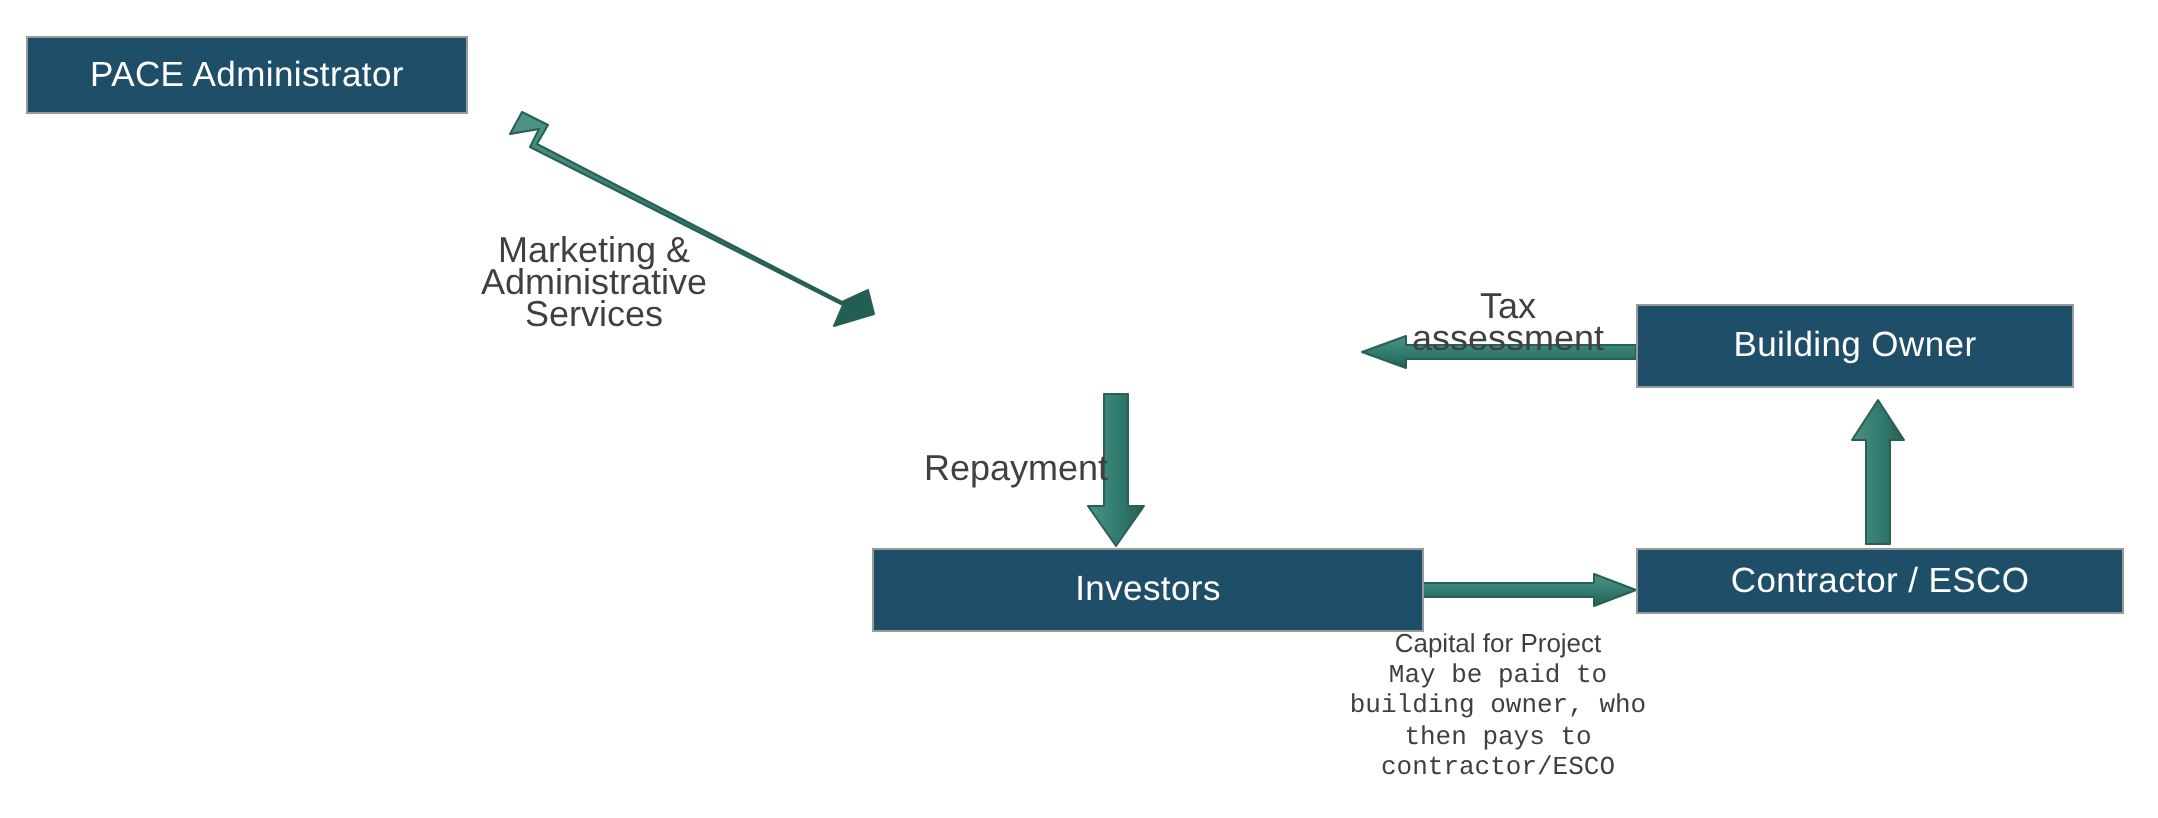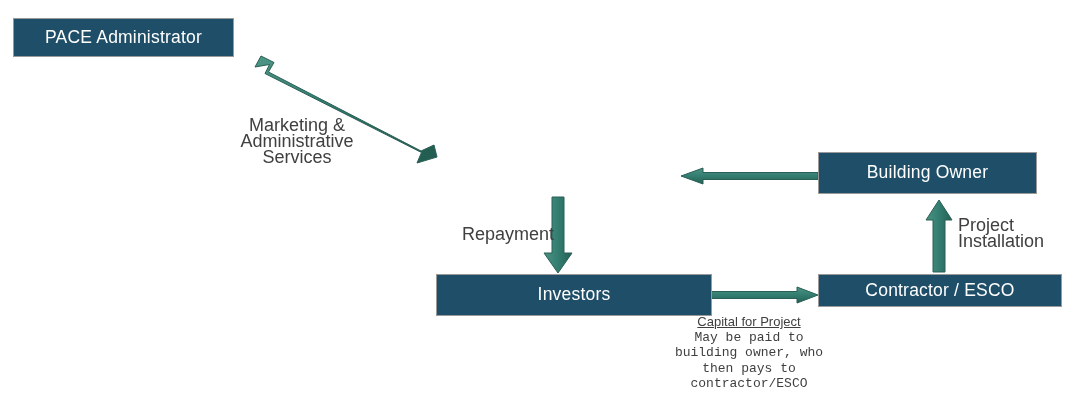--- a/index.html
+++ b/index.html
@@ -48,21 +48,20 @@
     white-space: pre-line;
   }
   .caption-block {
     position: absolute;
     text-align: center;
     font-size: 13px;
     line-height: 15.5px;
     color: #3f3f3f;
   }
   .caption-title {
-    text-decoration: underline;
     display: block;
   }
   .caption-body {
     display: block;
     font-family: Liberation Mono, monospace;
   }
 </style>
 </head>
 <body>
 
@@ -122,25 +121,24 @@
   </div>
 
   <div class="node-box" style="left:818px; top:274px; width:244px; height:33px;">
     <span>Contractor / ESCO</span>
   </div>
 
   <div class="edge-label" style="left:237px; top:117px; width:120px;">Marketing &amp;
 Administrative
 Services</div>
 
+  <div class="edge-label" style="left:690px; top:145px; width:128px;">Tax assessment</div>
 
   <div class="edge-label" style="left:462px; top:226px; width:88px; text-align:left;">Repayment</div>
 
-  <div class="edge-label" style="left:958px; top:217px; width:96px; text-align:left;">Project
-Installation</div>
 
   <div class="caption-block" style="left:673px; top:314px; width:152px;">
     <span class="caption-title">Capital for Project</span>
     <span class="caption-body">May be paid to
 building owner, who
 then pays to
 contractor/ESCO</span>
   </div>
 
 </div>

